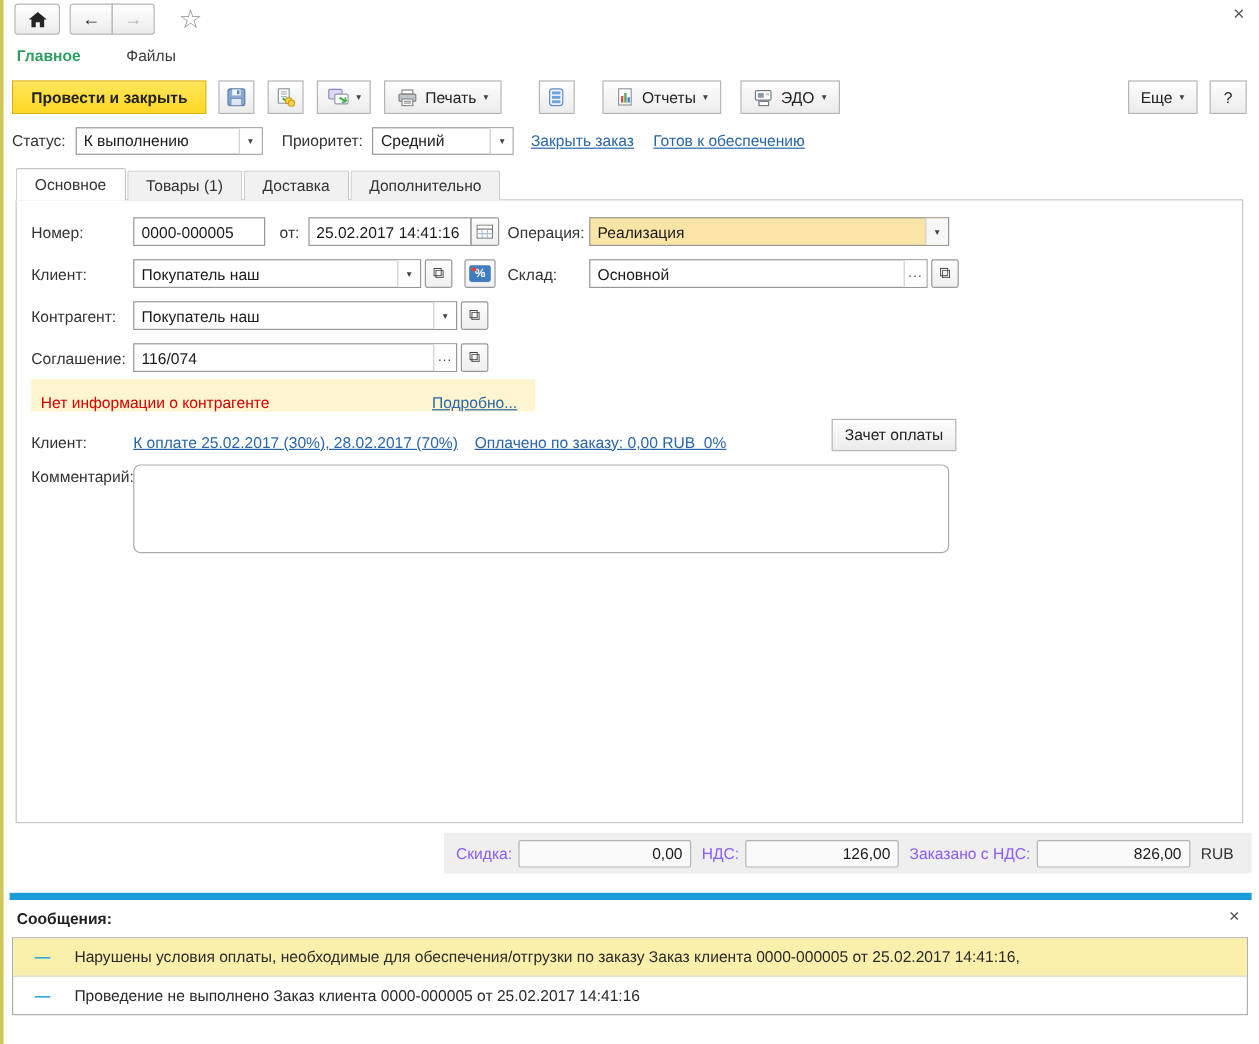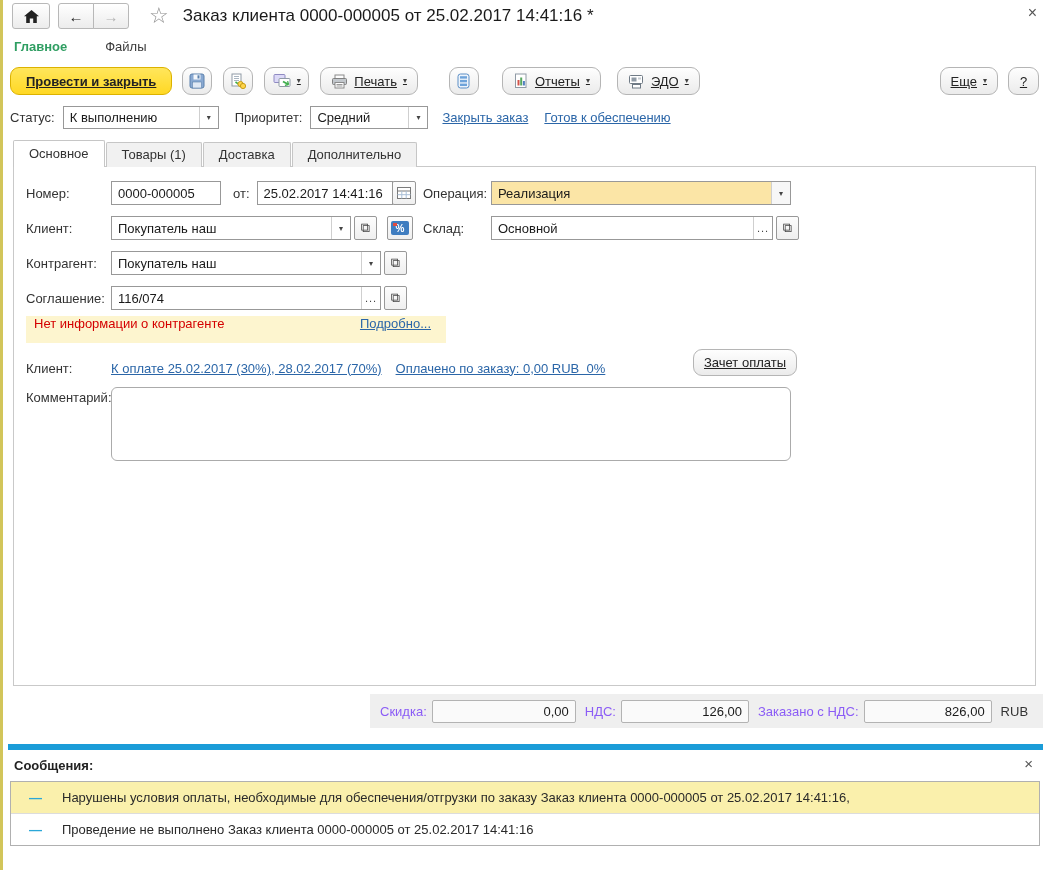--- a/index.html
+++ b/index.html
@@ -22,21 +22,21 @@
   .wtitle { margin-left:14px; font-size:17px; font-weight:normal; color:#1a1a1a; white-space:nowrap; }
   .wclose { position:absolute; right:12px; top:4px; font-size:16px; color:#555; cursor:pointer; }
 
   
   .menubar { position:absolute; top:34px; left:0; right:0; height:24px; display:flex; align-items:center; padding-left:14px; gap:38px; }
   .menu-item { color:#3a3a3a; cursor:pointer; }
   .menu-item.active { color:#2f9e62; font-weight:bold; }
 
   
   .toolbar { position:absolute; top:66px; left:0; right:0; height:30px; display:flex; align-items:center; padding:0 10px; }
-  .btn { height:28px; display:inline-flex; align-items:center; gap:6px; padding:0 10px; background:linear-gradient(#fefefe,#ebebeb); border:1px solid #b5b5b5; border-radius:9px; font:inherit; color:#222; cursor:pointer; white-space:nowrap;text-decoration:underline; }
+  .btn { height:28px; display:inline-flex; align-items:center; gap:6px; padding:0 10px; background:linear-gradient(#fefefe,#ebebeb); border:1px solid #b5b5b5; border-radius:0; font:inherit; color:#222; cursor:pointer; white-space:nowrap; }
   .btn.iconb { width:30px; padding:0; justify-content:center; }
   .btn.iconarrow { width:45px; padding:0 4px; justify-content:center; gap:3px; }
   .btn.primary { background:linear-gradient(#ffe65c,#ffd824); border-color:#dcb200; font-weight:bold; padding:0 15px; }
   .dd { font-size:8px; color:#444; line-height:1; }
   .sp10{margin-left:10px}.sp11{margin-left:11px}.sp31{margin-left:31px}.sp23{margin-left:23px}.sp16{margin-left:16px}
   .tspacer { flex:1; }
   .helpbtn { width:31px; justify-content:center; padding:0; margin-left:10px; }
 
   
   .statusrow { position:absolute; top:105px; left:0; right:0; height:24px; display:flex; align-items:center; padding-left:10px; }
@@ -63,21 +63,21 @@
   .field.hl { background:#fbe5a6; }
   .field.hl .fbtn { background:#f7f7f7; }
   .w110{width:110px}.w136{width:136px}.w240{width:240px}.w270{width:270px}.w300{width:300px}.w282{width:282px}
   .midlabel { margin-left:12px; margin-right:7px; color:#333; }
   .extbtn { width:23px; height:24px; flex:none; border:1px solid #989898; background:linear-gradient(#fdfdfd,#efefef); margin-left:3px; display:inline-flex; align-items:center; justify-content:center; font-size:13px; color:#444; cursor:pointer; border-radius:2px; }
   .extbtn.cal { margin-left:-1px; width:24px; }
   .col2label { position:absolute; left:397px; color:#333; }
   .col2wrap { position:absolute; left:465px; display:flex; align-items:center; }
   .pcticon { width:18px; height:14px; background:#3f7dc0; border-radius:2px; color:#fff; font-size:10px; font-weight:bold; display:flex; align-items:center; justify-content:center; position:relative; }
   .pcticon::before { content:""; position:absolute; top:2px; left:2px; width:4px; height:3px; background:#e04a3f; }
-  .warnband { position:absolute; top:149px; left:12px; width:420px; height:27px; background:#fdf5cf; display:flex; align-items:flex-end; justify-content:space-between; padding:0 15px 12px 8px; }
+  .warnband { position:absolute; top:149px; left:12px; width:420px; height:27px; background:#fdf5cf; display:flex; align-items:flex-end; justify-content:space-between; padding:0 15px 0 8px; }
   .warntext { color:#d40000; }
   .paybtn { position:absolute; left:667px; top:-3px; height:27px; }
   .commentrow { align-items:flex-start; }
   .commentrow .flabel { padding-top:3px; }
   .comment-ta { width:680px; height:74px; resize:none; border:1px solid #ababab; border-radius:6px; font:inherit; padding:4px 8px; outline:none; color:#1a1a1a; }
 
   
   .totals { position:absolute; top:694px; left:370px; width:673px; height:34px; background:#efefef; display:flex; align-items:center; padding:0 10px; }
   .tlabel { color:#8b5cf6; margin-right:5px; }
   .ro { height:23px; border:1px solid #b3b3b3; background:#fafafa; border-radius:2px; text-align:right; padding:0 6px; font:inherit; color:#1a1a1a; outline:none; }
@@ -108,21 +108,20 @@
     </button>
     <span class="navpair">
       <button class="navbtn">
           <span class="arrow-glyph">←</span>
         </button>
       <button class="navbtn">
           <span class="arrow-glyph dis">→</span>
         </button>
     </span>
     <span class="star">☆</span>
-    <h1 class="wtitle">Заказ клиента 0000-000005 от 25.02.2017 14:41:16 *</h1>
     <span class="wclose">×</span>
   </header>
 
   <nav class="menubar">
     <span class="menu-item active">Главное</span>
     <span class="menu-item">Файлы</span>
   </nav>
 
   <div class="toolbar">
     <button class="btn primary">Провести и закрыть</button>

